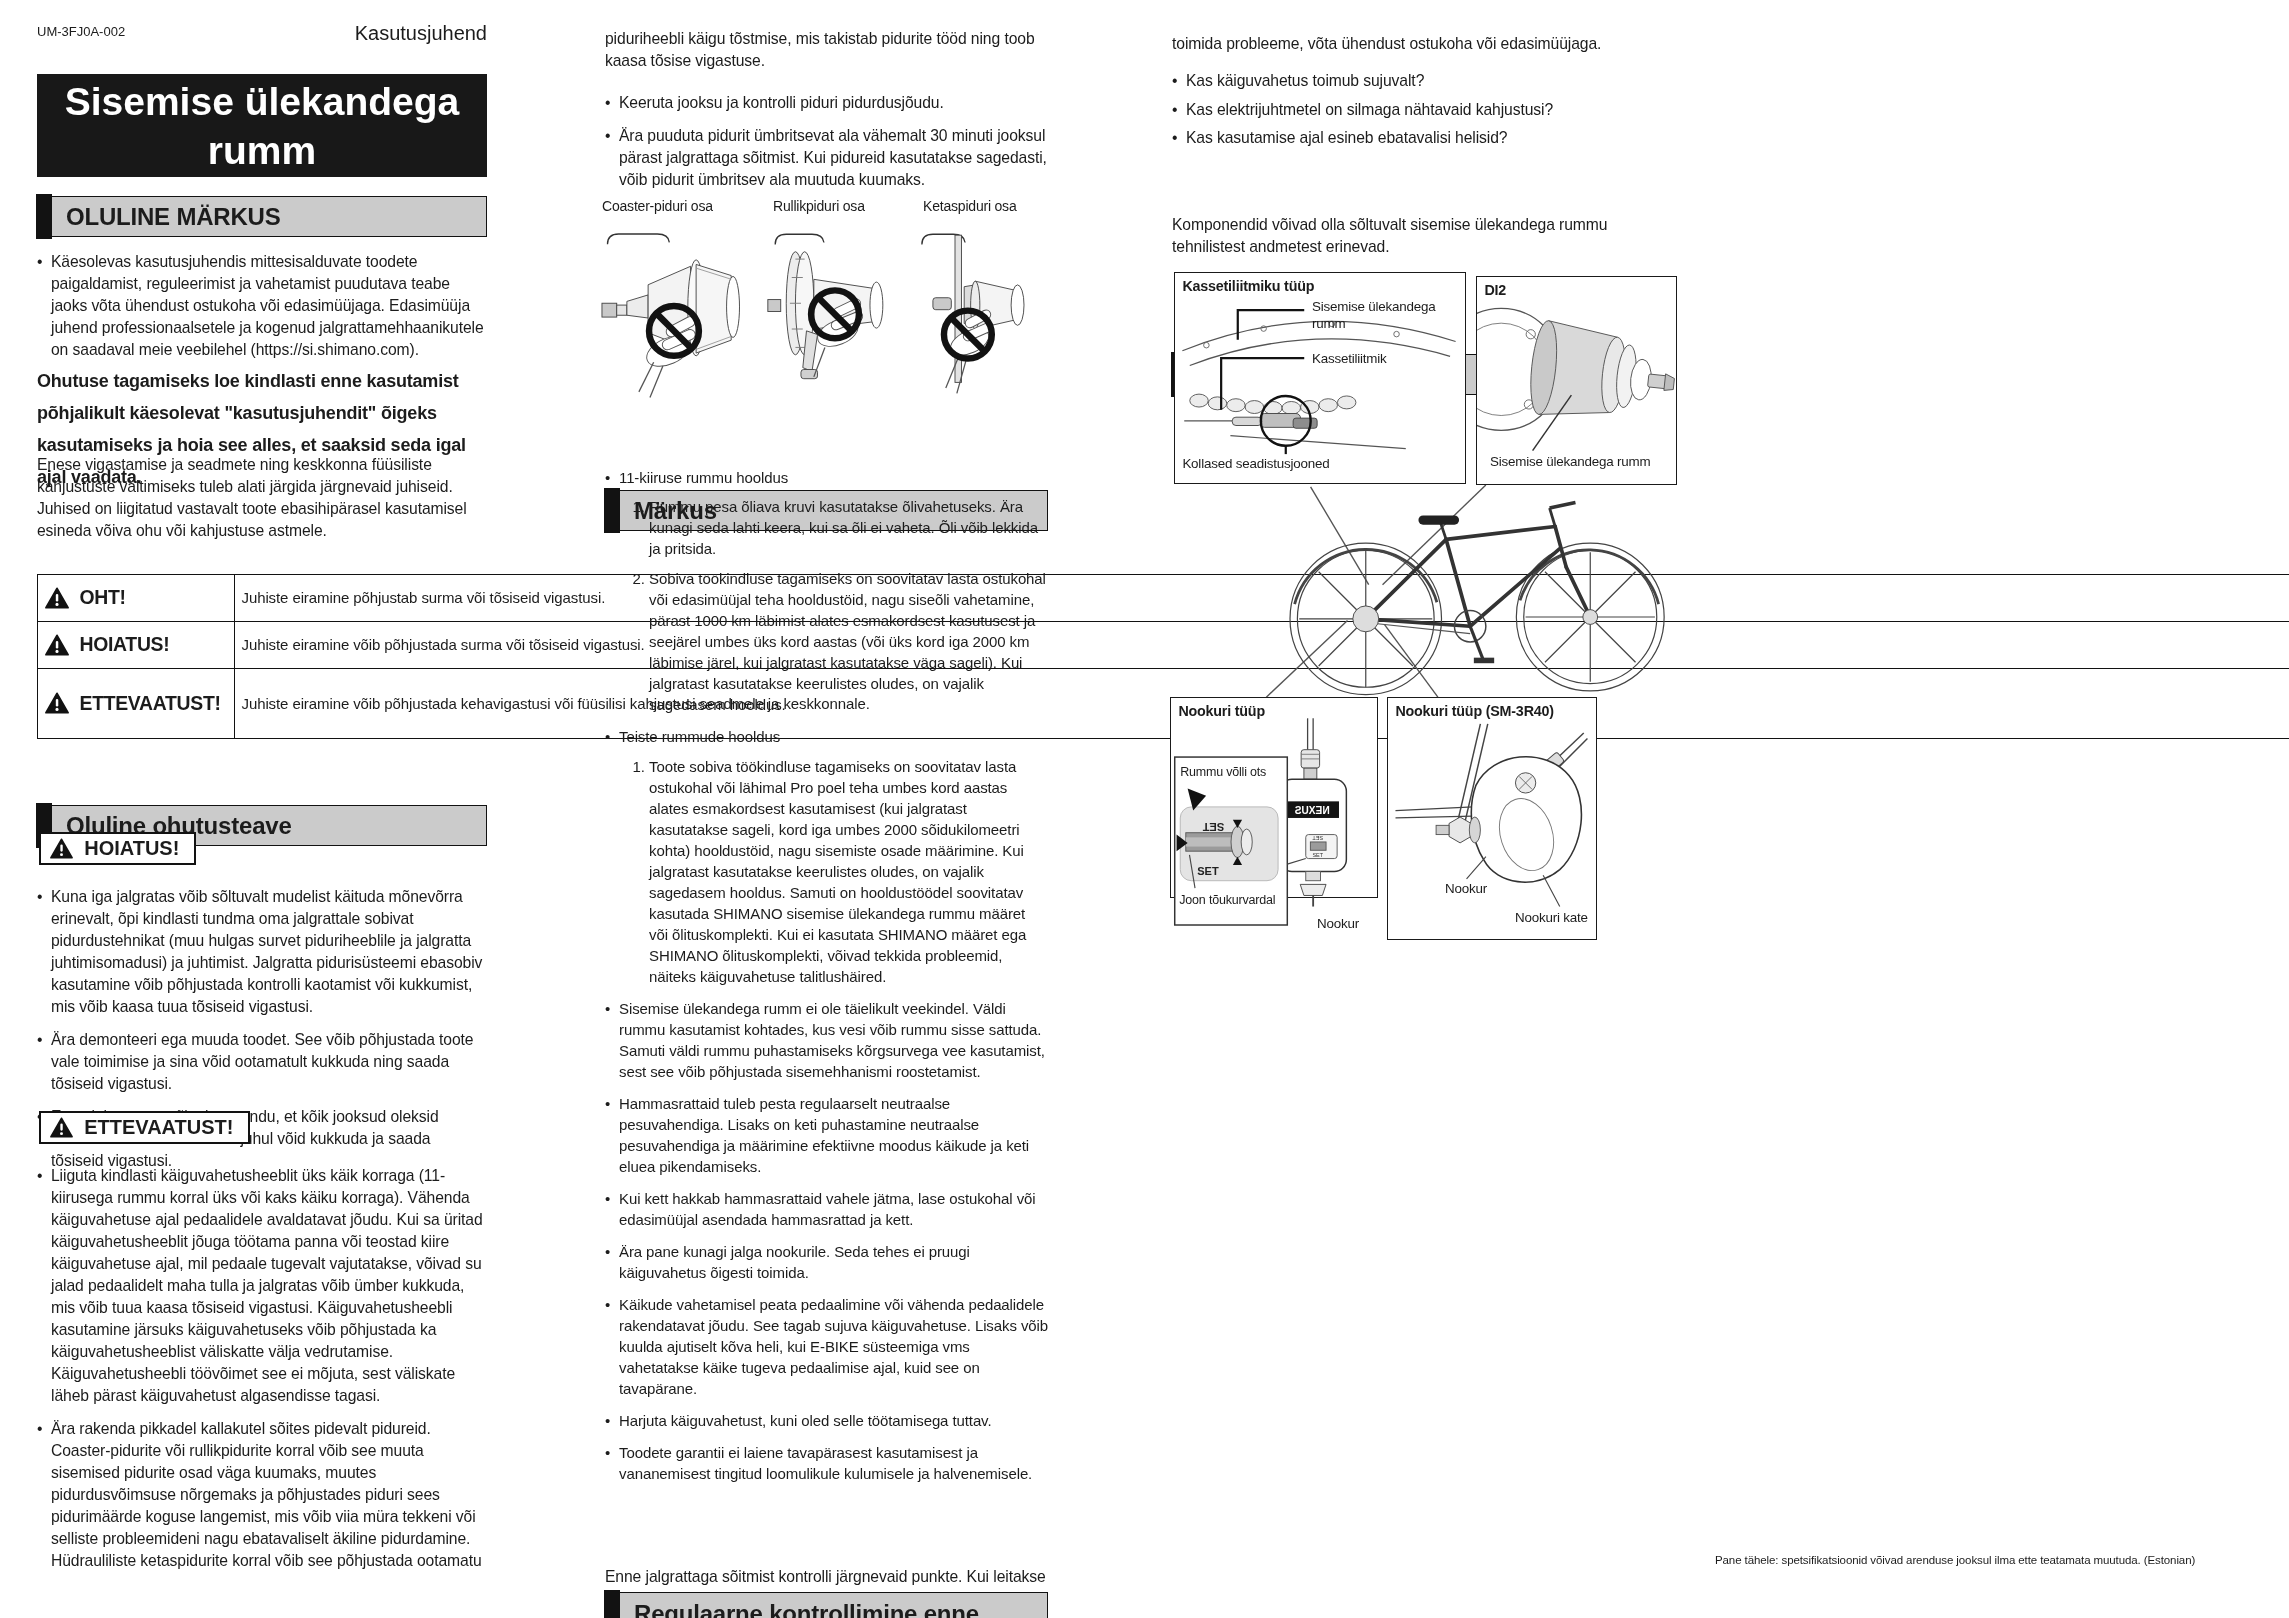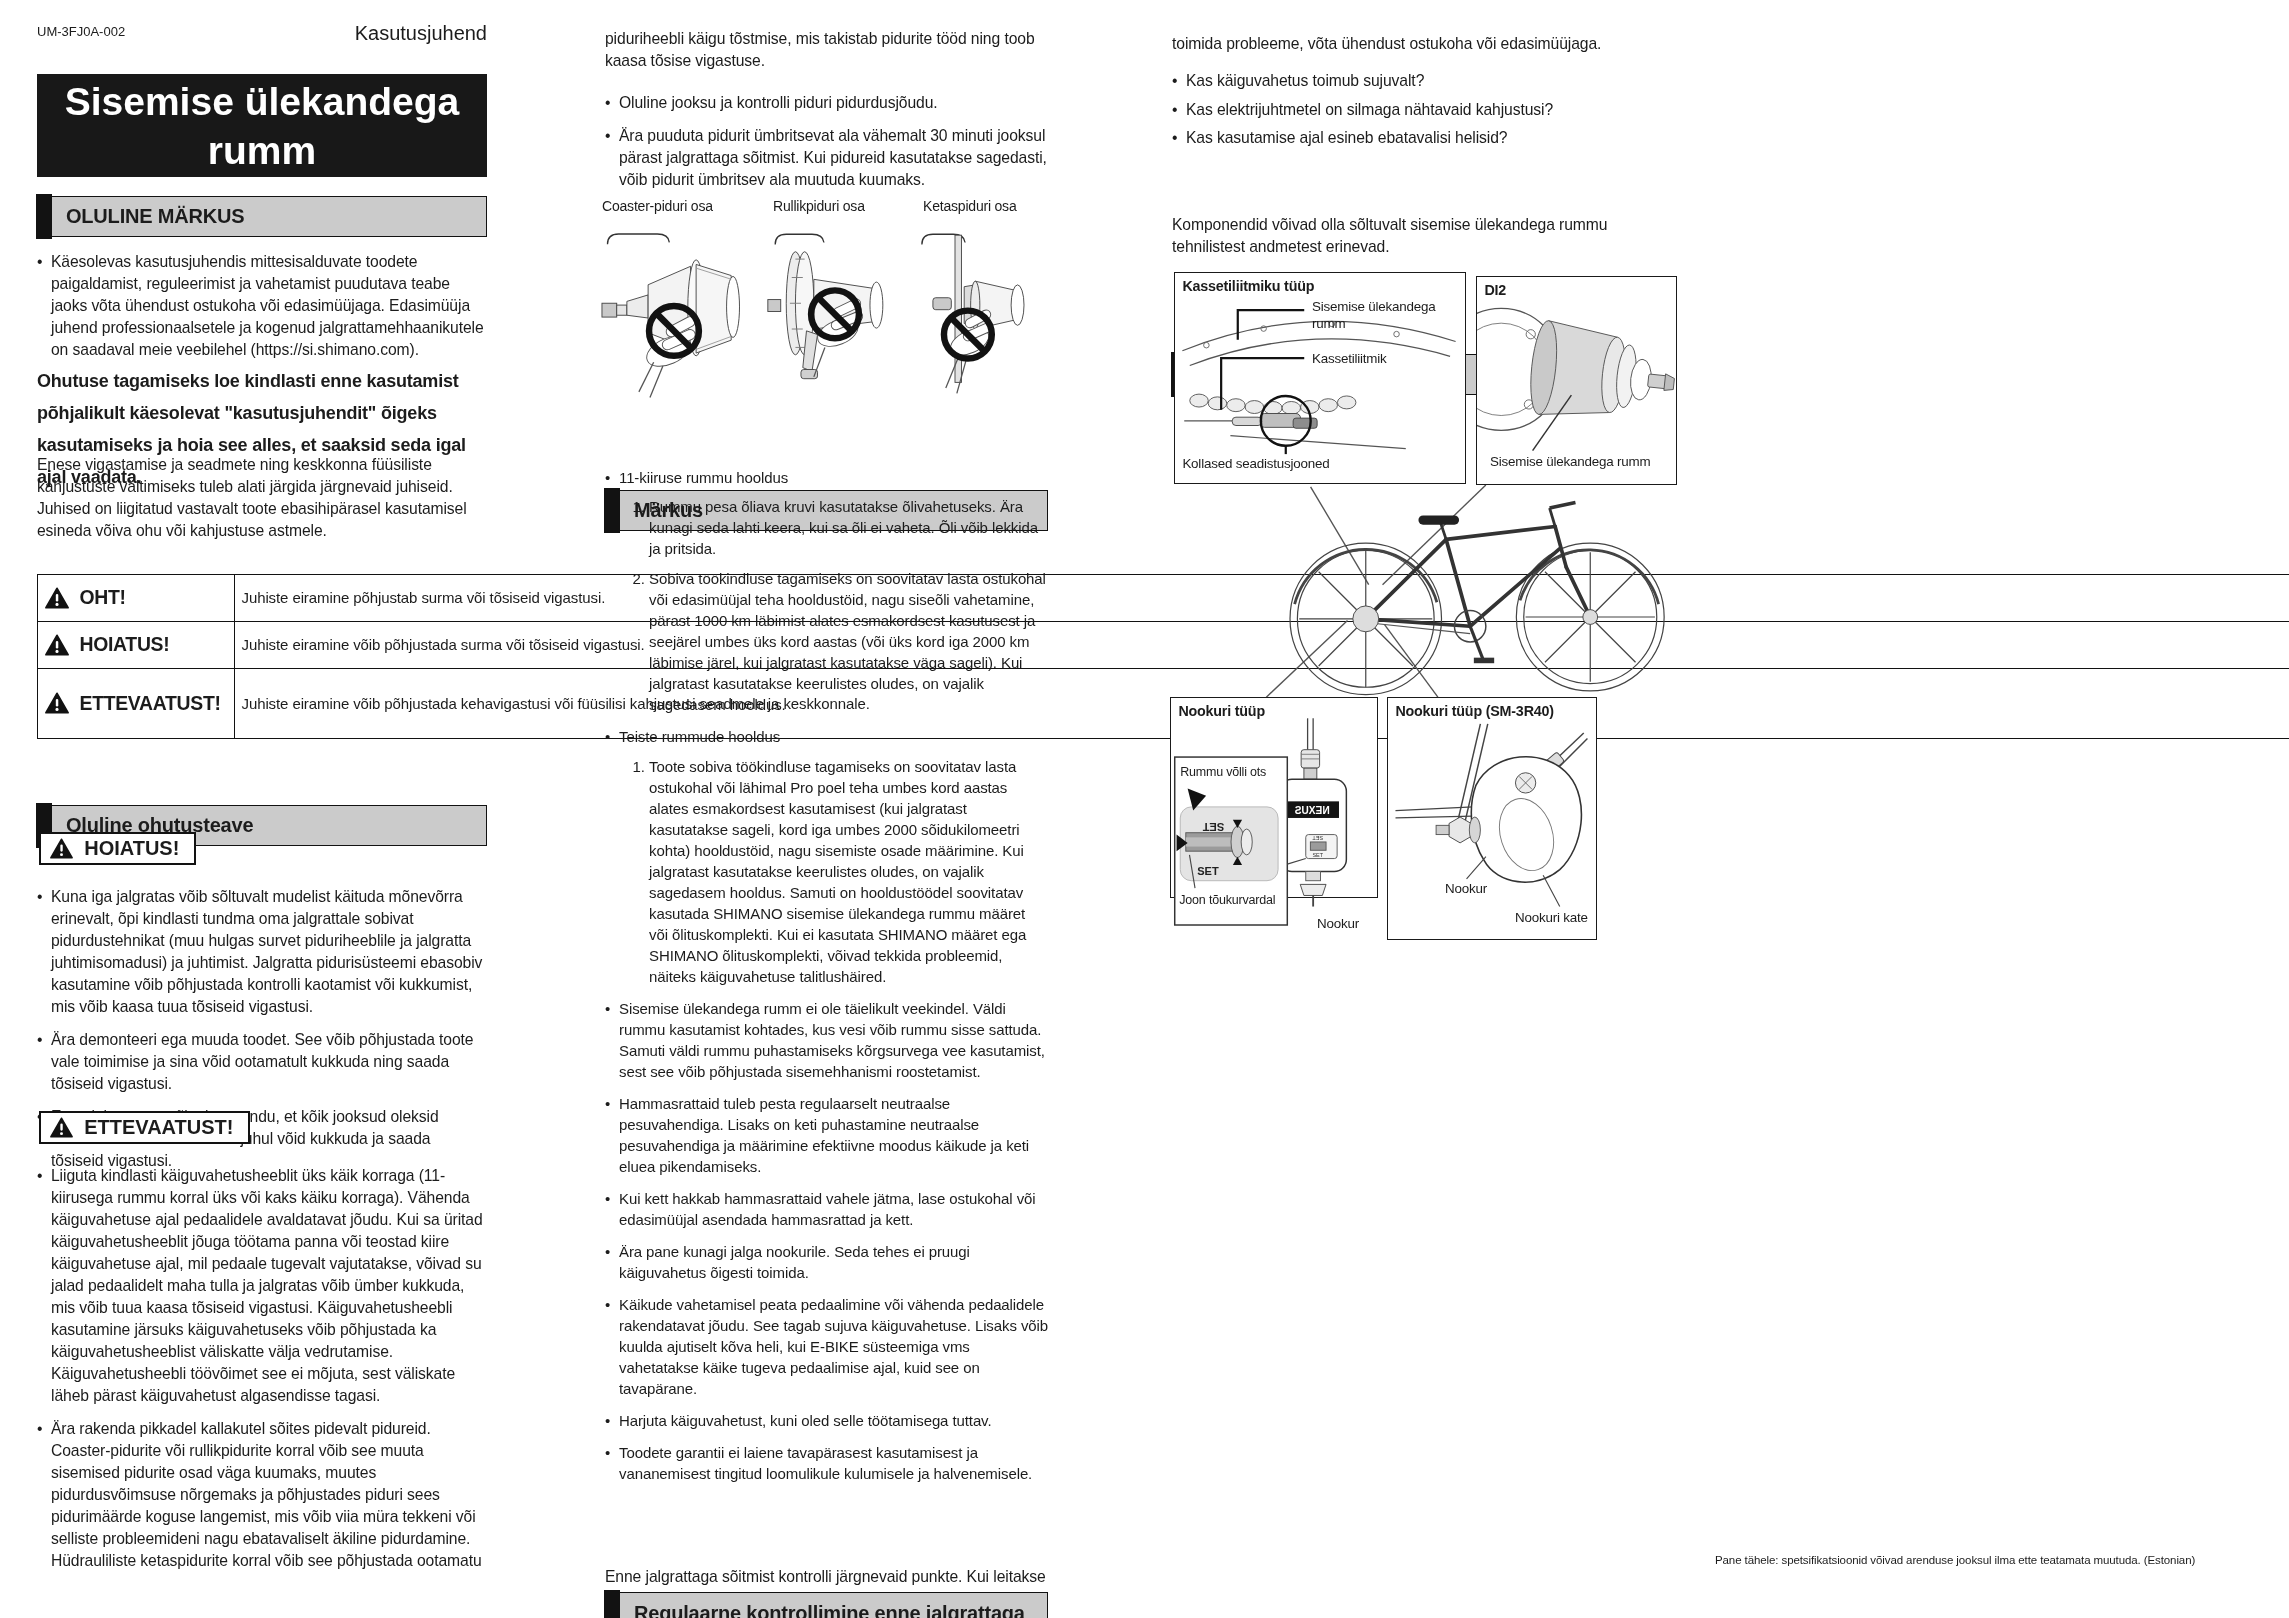--- a/index.html
+++ b/index.html
@@ -10,21 +10,21 @@
   .col2{left:605px;width:443px;}
   .col3{left:1172px;width:438px;}
   .body-txt{font-size:15.7px;line-height:22px;letter-spacing:-0.1px;}
   .small-txt{font-size:15px;line-height:21px;letter-spacing:-0.1px;}
   .doc-code{font-size:13px;}
   .doc-type{font-size:20px;text-align:right;}
   .title-box{background:#181818;color:#fff;display:flex;align-items:center;justify-content:center;
              text-align:center;font-weight:bold;font-size:39px;line-height:49px;height:103px;}
   .bar{position:relative;background:#cbcbcb;border:1.8px solid #121212;height:41px;display:flex;align-items:center;box-sizing:border-box;}
   .bar-tab{position:absolute;left:-1.8px;top:-2.8px;bottom:-2.8px;width:15.7px;background:#121212;}
-  .bar-label{margin-left:28px;font-weight:bold;font-size:20px;letter-spacing:-0.2px;}
+  .bar-label{margin-left:28px;font-weight:bold;font-size:24px;letter-spacing:-0.2px;}
   .bar.tall{height:72px;}
   .bar.tall .bar-label{line-height:29px;padding:5.5px 9.2px 5.5px 0;}
   ul.blt{list-style:none;margin:0;padding:0;}
   ul.blt>li{position:relative;padding-left:14px;margin-bottom:11px;}
   ul.blt>li::before{content:"•";position:absolute;left:0;top:0;}
   .warn-table{border-collapse:collapse;width:100%;}
   .warn-table td{border:1.8px solid #121212;padding:1.8px 6.5px;vertical-align:middle;}
   .warn-table .lbl{width:183px;font-weight:bold;font-size:19.4px;letter-spacing:-0.3px;}
   .lbl-inner{display:flex;align-items:center;gap:11px;}
   .warn-box{display:inline-flex;align-items:center;gap:11px;border:2.8px solid #121212;
@@ -144,21 +144,21 @@
   <ul class="blt body-txt">
     <li>Liiguta kindlasti käiguvahetusheeblit üks käik korraga (11-kiirusega rummu korral üks või kaks käiku korraga). Vähenda käiguvahetuse ajal pedaalidele avaldatavat jõudu. Kui sa üritad käiguvahetusheeblit jõuga töötama panna või teostad kiire käiguvahetuse ajal, mil pedaale tugevalt vajutatakse, võivad su jalad pedaalidelt maha tulla ja jalgratas võib ümber kukkuda, mis võib tuua kaasa tõsiseid vigastusi. Käiguvahetusheebli kasutamine järsuks käiguvahetuseks võib põhjustada ka käiguvahetusheeblist väliskatte välja vedrutamise. Käiguvahetusheebli töövõimet see ei mõjuta, sest väliskate läheb pärast käiguvahetust algasendisse tagasi.</li>
     <li>Ära rakenda pikkadel kallakutel sõites pidevalt pidureid. Coaster-pidurite või rullikpidurite korral võib see muuta sisemised pidurite osad väga kuumaks, muutes pidurdusvõimsuse nõrgemaks ja põhjustades piduri sees pidurimäärde koguse langemist, mis võib viia müra tekkeni või selliste probleemideni nagu ebatavaliselt äkiline pidurdamine. Hüdrauliliste ketaspidurite korral võib see põhjustada ootamatu</li>
   </ul>
 </div>
 
 <div class="abs col2 body-txt" style="top:28px;">piduriheebli käigu tõstmise, mis takistab pidurite tööd ning toob kaasa tõsise vigastuse.</div>
 
 <div class="abs col2" style="top:92px;">
   <ul class="blt body-txt">
-    <li>Oluline jooksu ja kontrolli piduri pidurdusjõudu.</li>
+    <li>Keeruta jooksu ja kontrolli piduri pidurdusjõudu.</li>
     <li>Ära puuduta pidurit ümbritsevat ala vähemalt 30 minuti jooksul pärast jalgrattaga sõitmist. Kui pidureid kasutatakse sagedasti, võib pidurit ümbritsev ala muutuda kuumaks.</li>
   </ul>
 </div>
 
 <div class="abs caption" style="left:602px;top:198px;">Coaster-piduri osa</div>
 <div class="abs caption" style="left:773px;top:198px;">Rullikpiduri osa</div>
 <div class="abs caption" style="left:923px;top:198px;">Ketaspiduri osa</div>
 
 <svg class="abs" style="left:600px;top:222px;" width="159" height="180" viewBox="0 0 172 195">
   <path d="M8 24 Q8 13 20 13 L62 13 Q74 13 75 22" fill="none" stroke="#333" stroke-width="1.4"></path>

